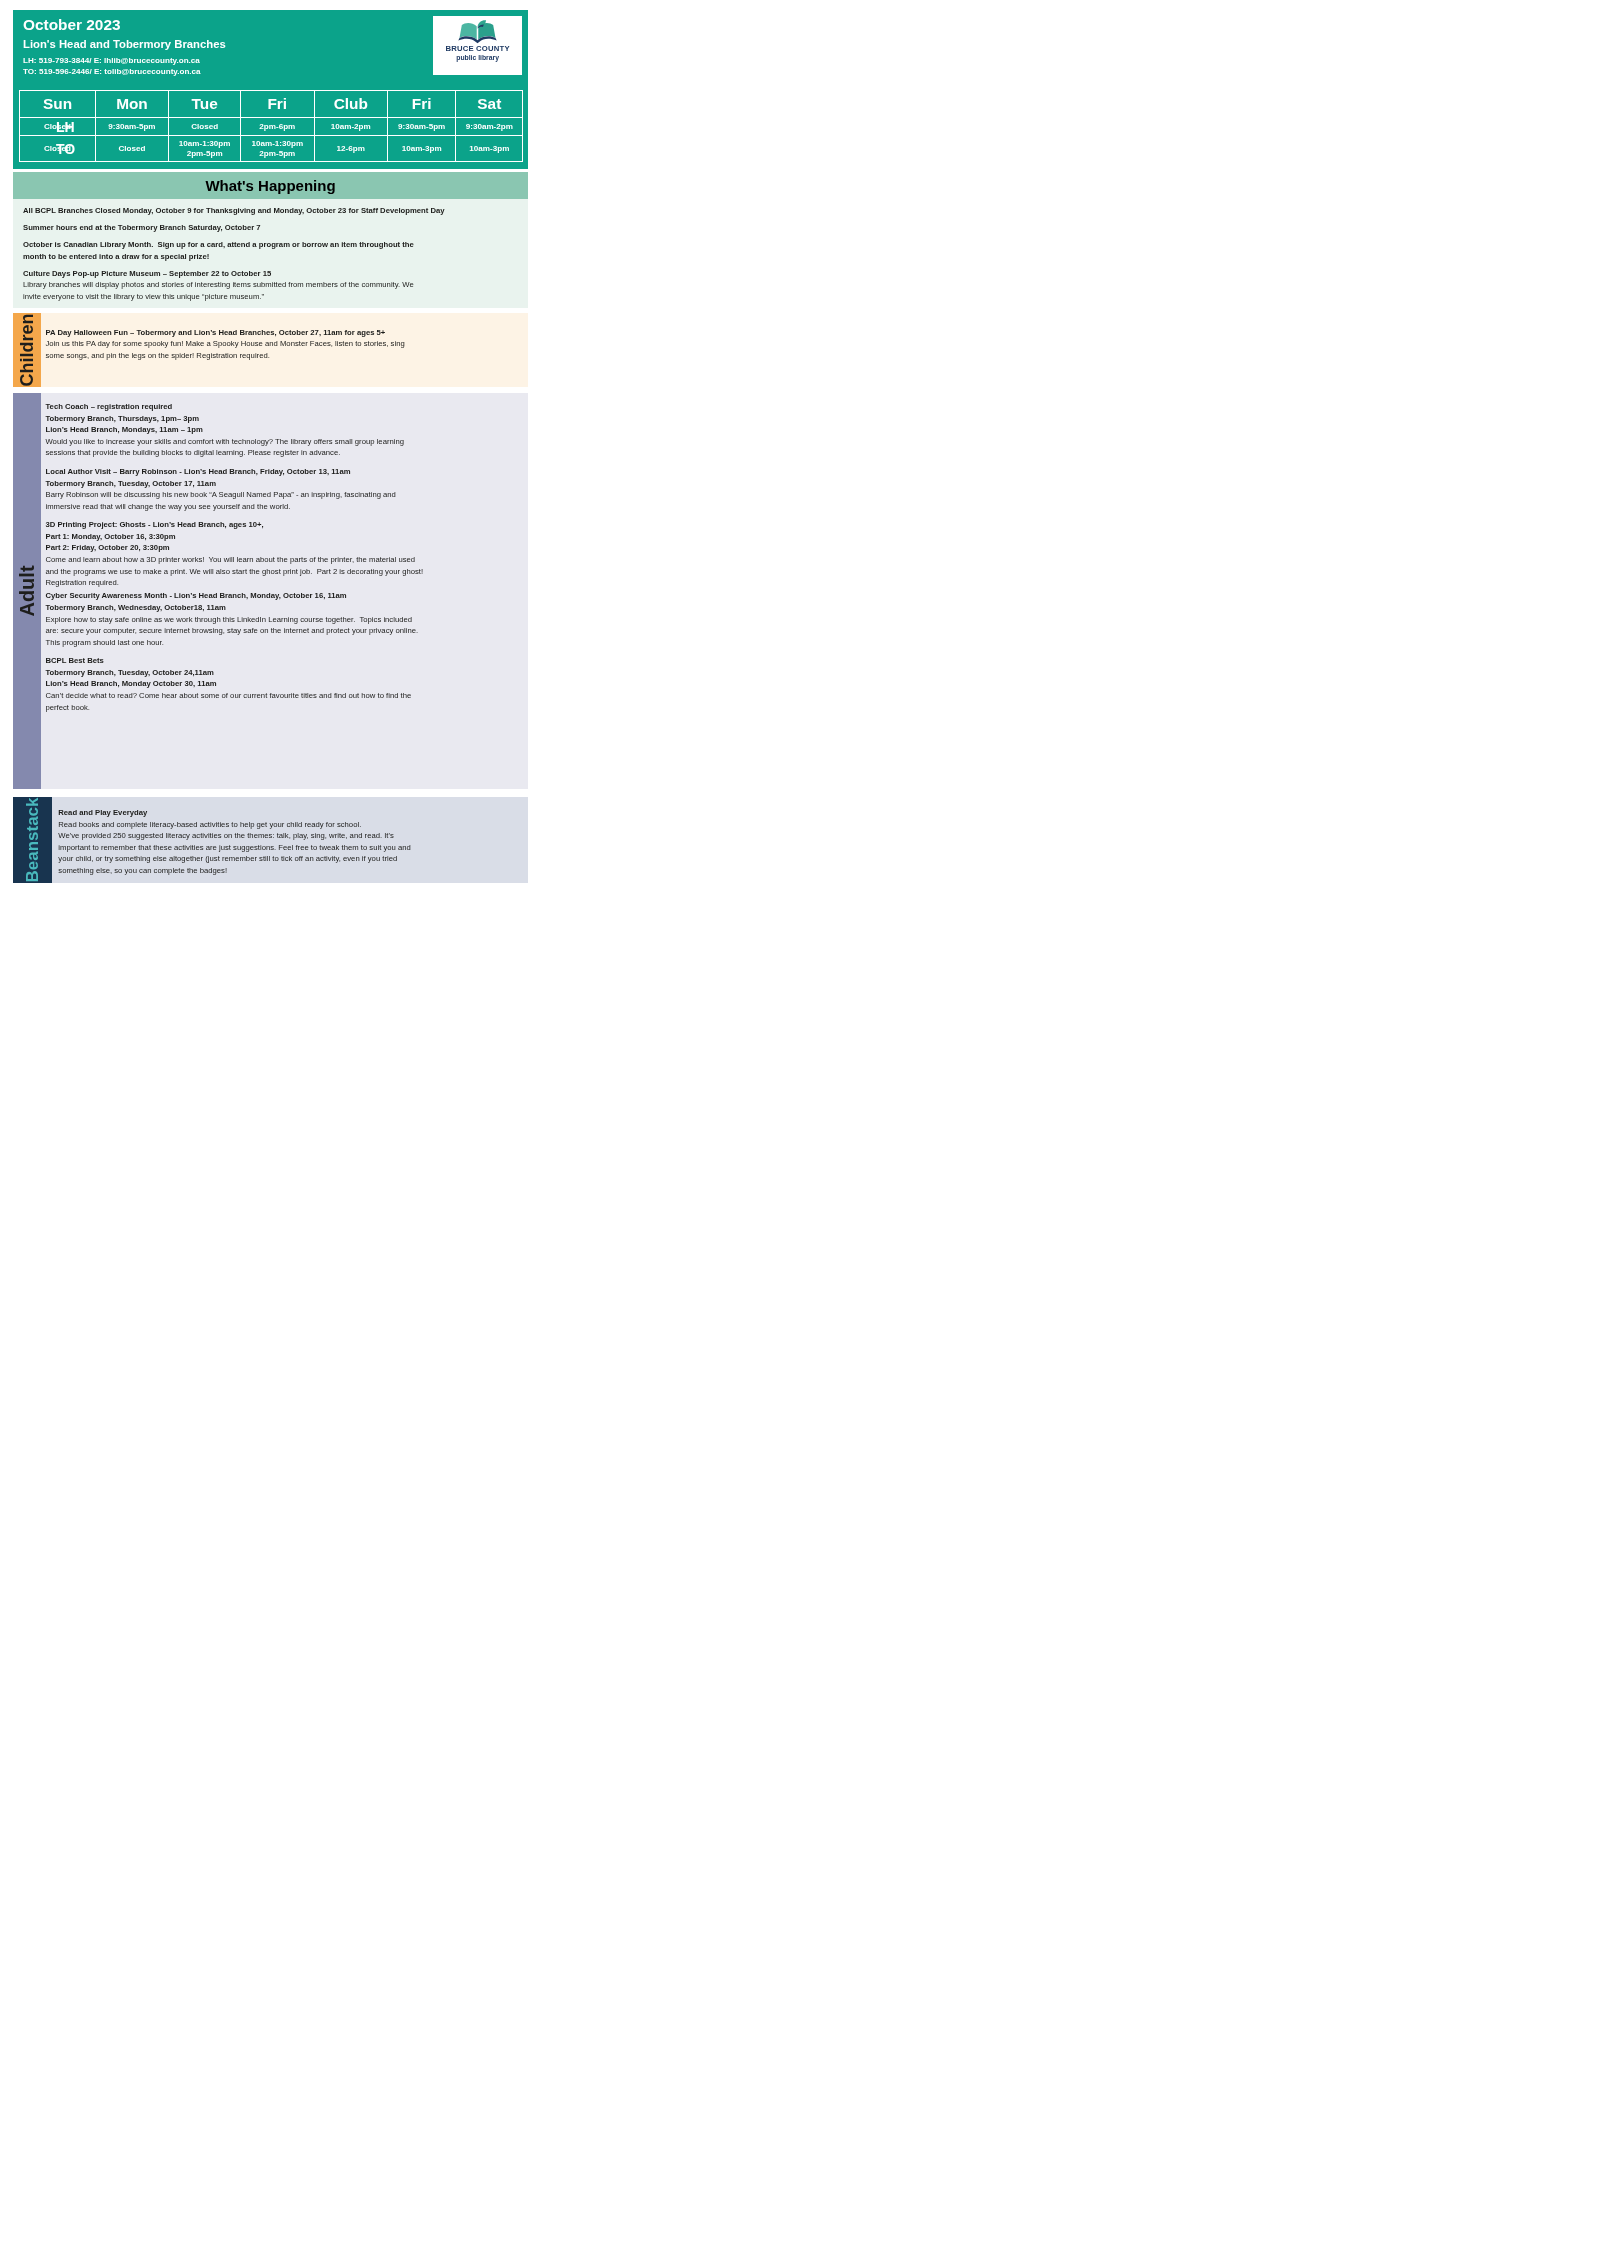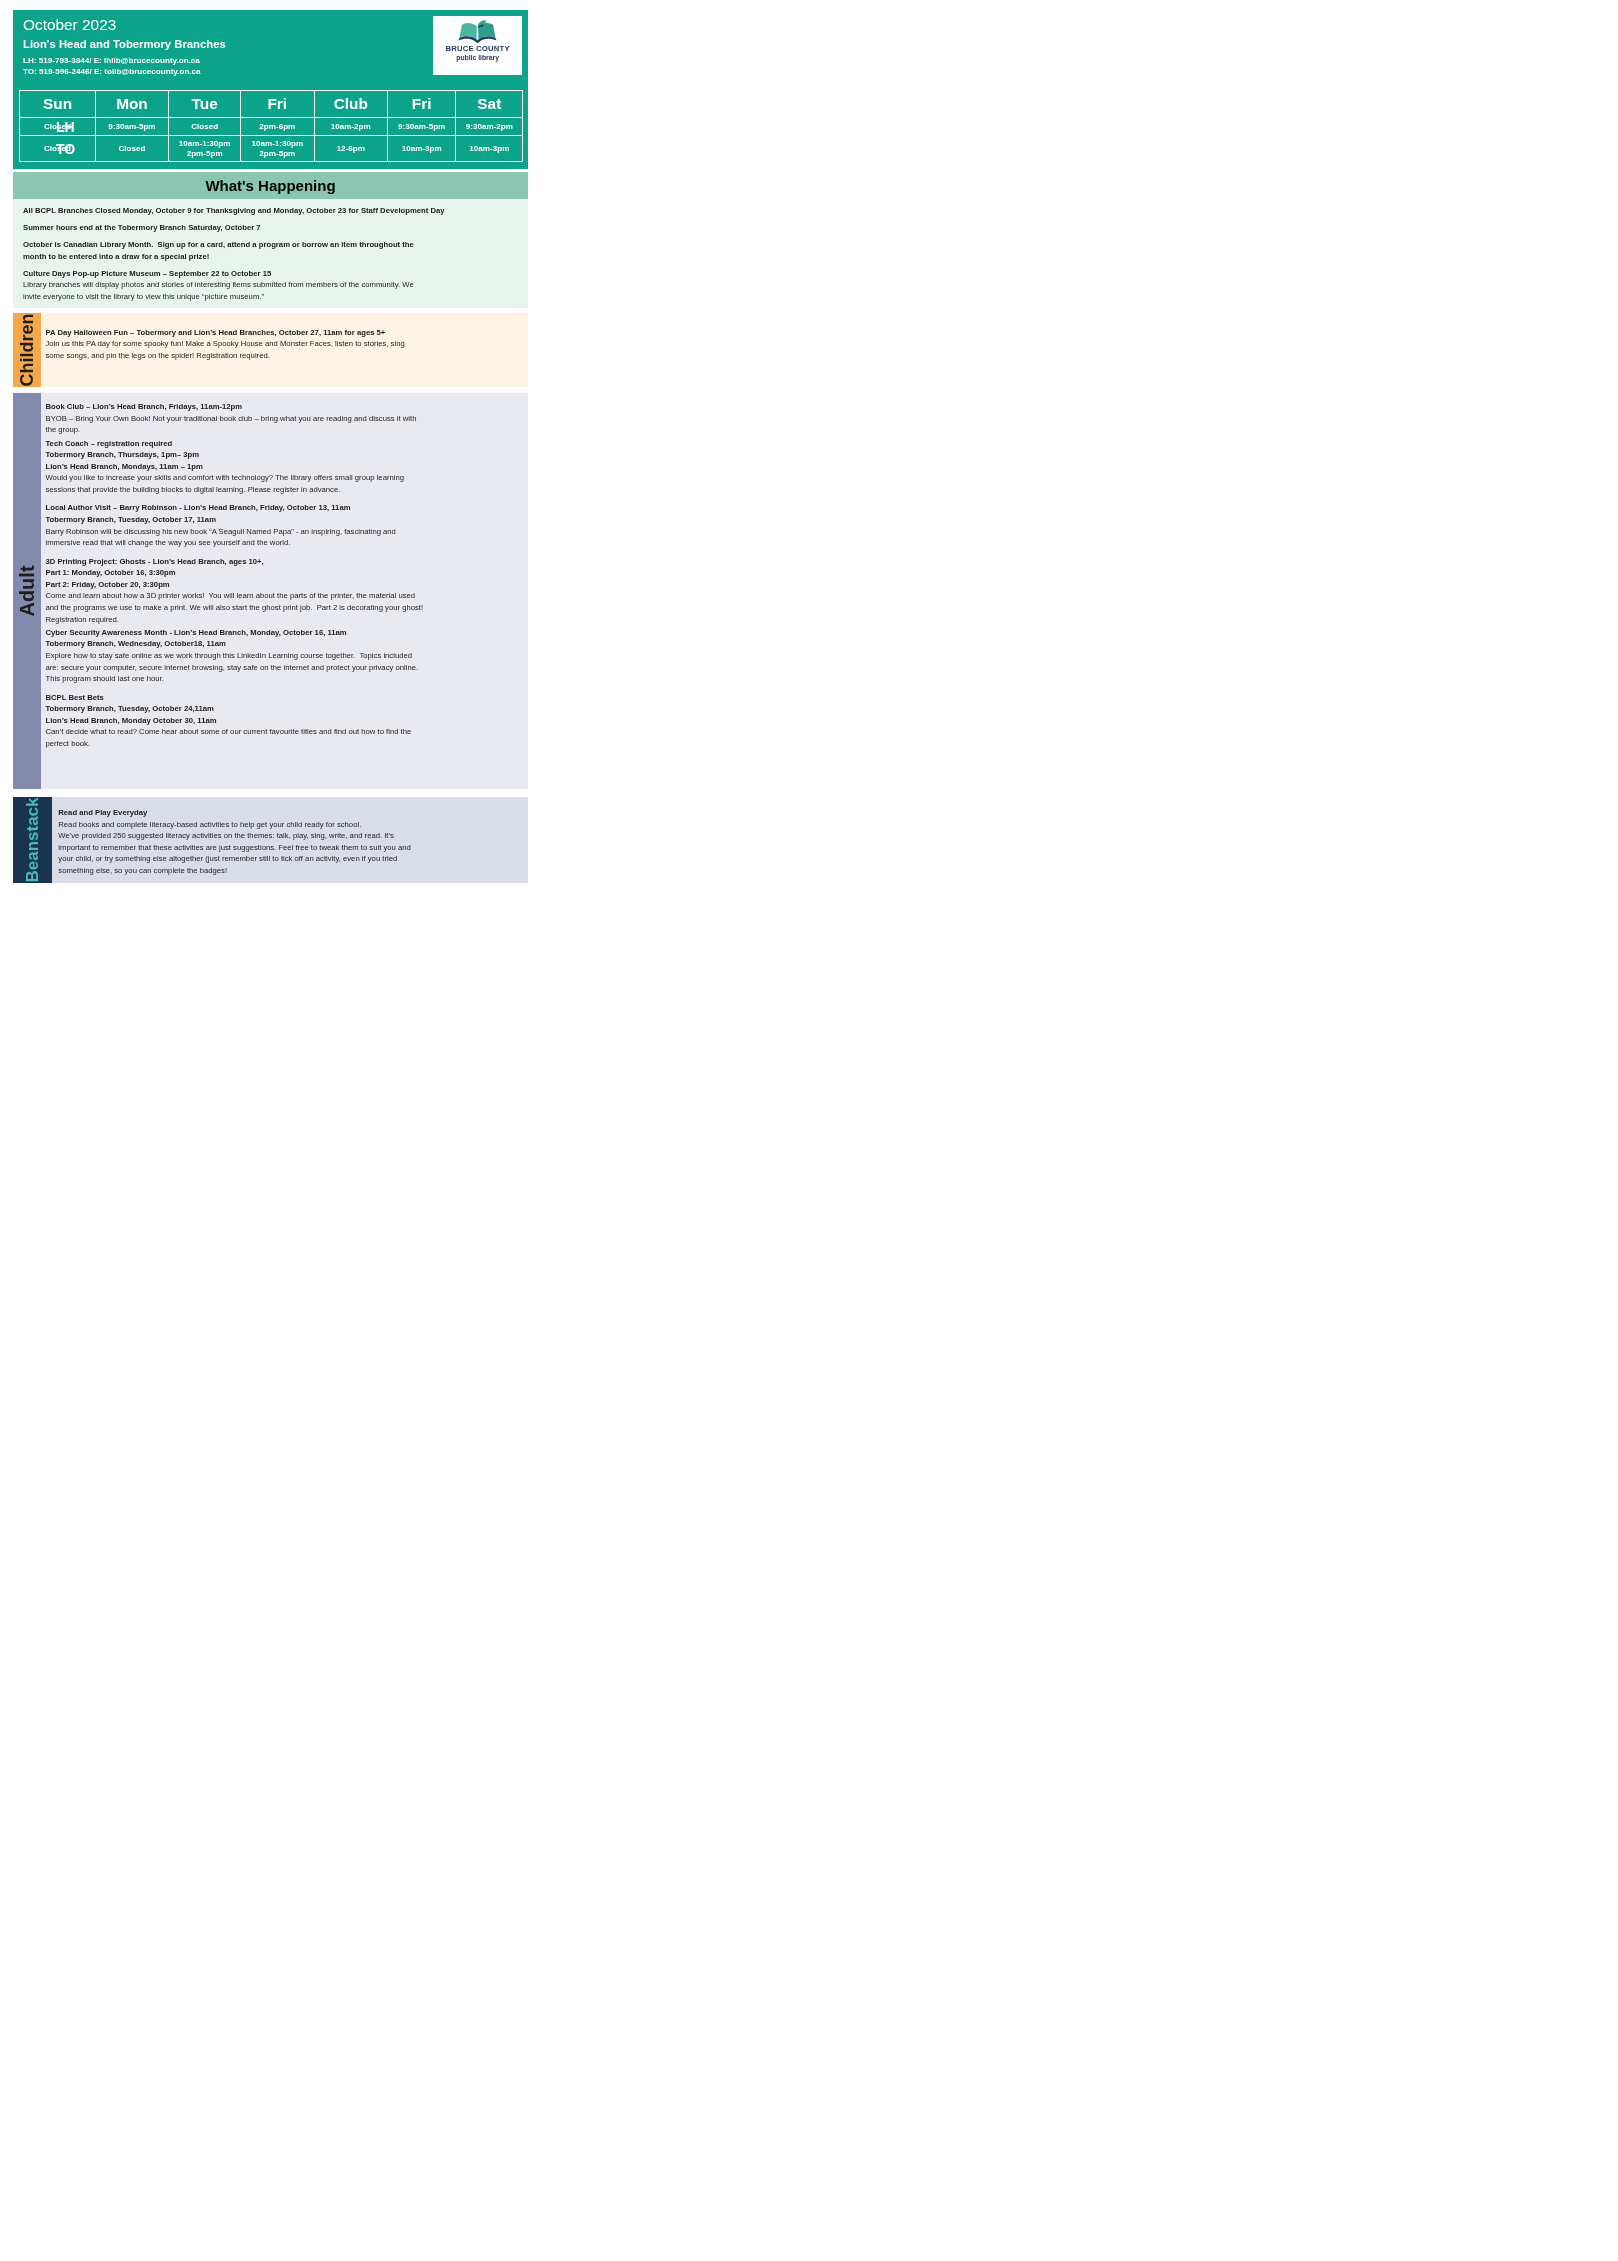--- a/index.html
+++ b/index.html
@@ -1,21 +1,21 @@
 <!DOCTYPE html>
 <html style="font-size:7.2px"><head>
 <meta charset="utf-8">
 <style>
   html,body{margin:0;padding:0;background:#ffffff;}
   body{font-family:"Liberation Sans", sans-serif;color:#1c1c1a;}
   .page{position:relative;width:540px;height:889px;background:#ffffff;overflow:hidden;}
 
   
   .header{position:absolute;left:13px;top:10.4px;width:515px;height:159px;background:#0ba38a;}
-  .h-title{position:absolute;left:10px;top:5.4px;font-size:15.4px;font-weight:normal;color:#ffffff;}
+  .h-title{position:absolute;left:10px;top:5.4px;font-size:15.4px;font-weight:bold;color:#ffffff;}
   .h-sub{position:absolute;left:10px;top:28px;font-size:11.3px;font-weight:bold;color:#ffffff;}
   .h-contact1{position:absolute;left:10px;top:46px;font-size:8.1px;font-weight:bold;color:#ffffff;}
   .h-contact2{position:absolute;left:10px;top:57px;font-size:8.1px;font-weight:bold;color:#ffffff;}
 
   .logo{position:absolute;right:5.9px;top:5.9px;width:89px;height:59px;background:#ffffff;text-align:center;}
   .logo svg{display:block;margin:2.7px auto 0 auto;}
   .logo-t1{font-size:7.7px;font-weight:bold;color:#1f3a63;letter-spacing:0.2px;margin-top:-0.9px;}
   .logo-t2{font-size:6.8px;font-weight:bold;color:#1f3a63;margin-top:0.5px;}
 
   
@@ -161,24 +161,20 @@
     </div>
   </div>
 
   <div class="section sec-adult">
     <div class="vbar vbar-adult">
       <div class="vlabel vlabel-adult">Adult</div>
     </div>
     <div class="sec-content">
 
 
-      <div class="prog">
-        <div class="prog-h">Book Club – Lion’s Head Branch, Fridays, 11am-12pm</div>
-        <div class="prog-b">BYOB – Bring Your Own Book! Not your traditional book club – bring what you are reading and discuss it with the group.</div>
-      </div>
 
       <div class="prog gap">
         <div class="prog-h">Tech Coach – registration required</div>
         <div class="prog-h">Tobermory Branch, Thursdays, 1pm– 3pm</div>
         <div class="prog-h">Lion’s Head Branch, Mondays, 11am – 1pm</div>
         <div class="prog-b">Would you like to increase your skills and comfort with technology? The library offers small group learning sessions that provide the building blocks to digital learning. Please register in advance.</div>
       </div>
 
       <div class="prog gap">
         <div class="prog-h">Local Author Visit – Barry Robinson - Lion’s Head Branch, Friday, October 13, 11am</div>

